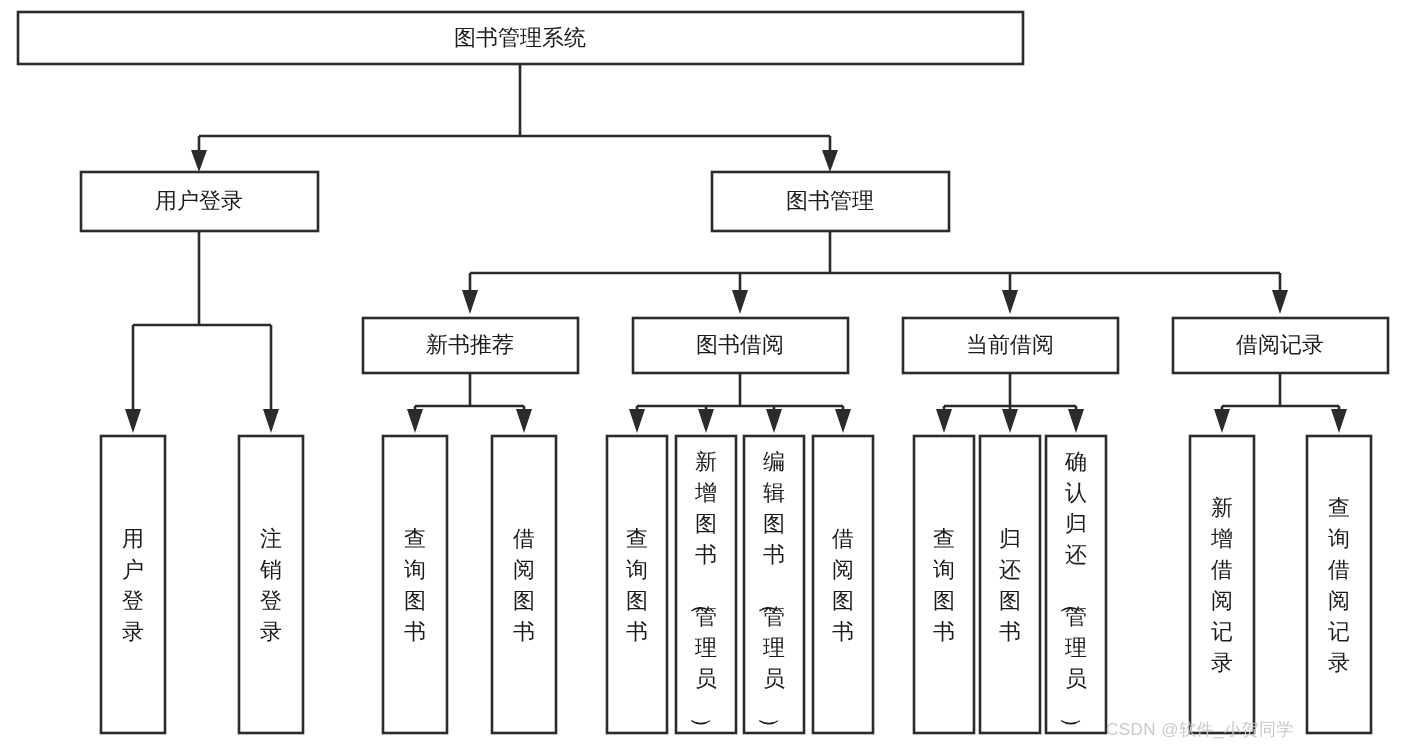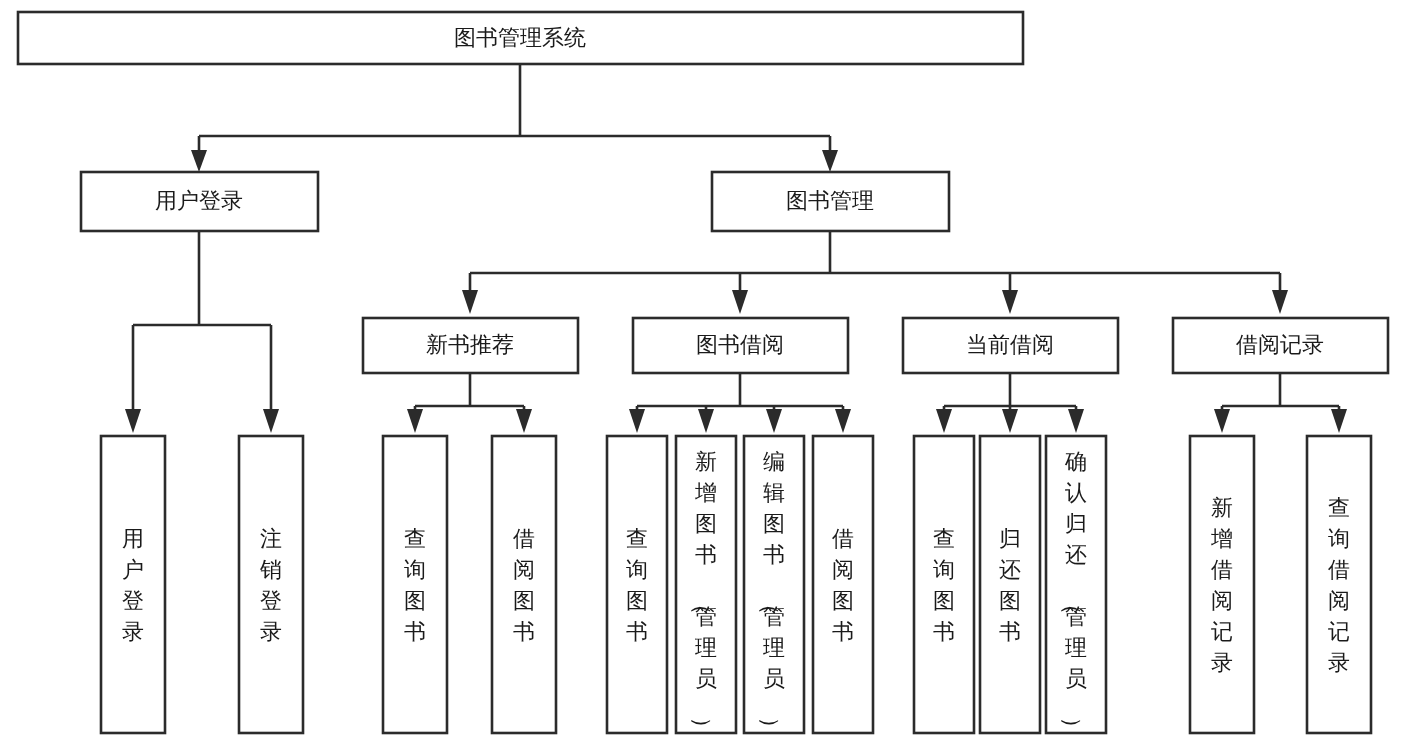--- a/index.html
+++ b/index.html
@@ -219,13 +219,14 @@
       <rect class="node-box" x="1190" y="436" width="64" height="297"></rect>
       <text class="node-label-v vtext" x="1222" y="515.18"><tspan x="1222" dy="0">新</tspan><tspan x="1222" dy="31">增</tspan><tspan x="1222" dy="31">借</tspan><tspan x="1222" dy="31">阅</tspan><tspan x="1222" dy="31">记</tspan><tspan x="1222" dy="31">录</tspan></text>
     </g>
     <g>
       <rect class="node-box" x="1307" y="436" width="64" height="297"></rect>
       <text class="node-label-v vtext" x="1339" y="515.18"><tspan x="1339" dy="0">查</tspan><tspan x="1339" dy="31">询</tspan><tspan x="1339" dy="31">借</tspan><tspan x="1339" dy="31">阅</tspan><tspan x="1339" dy="31">记</tspan><tspan x="1339" dy="31">录</tspan></text>
     </g>
 
   </svg>
 
+  <div class="watermark-text">CSDN @软件_小贺同学</div>
 </div>
 
 </body></html>

